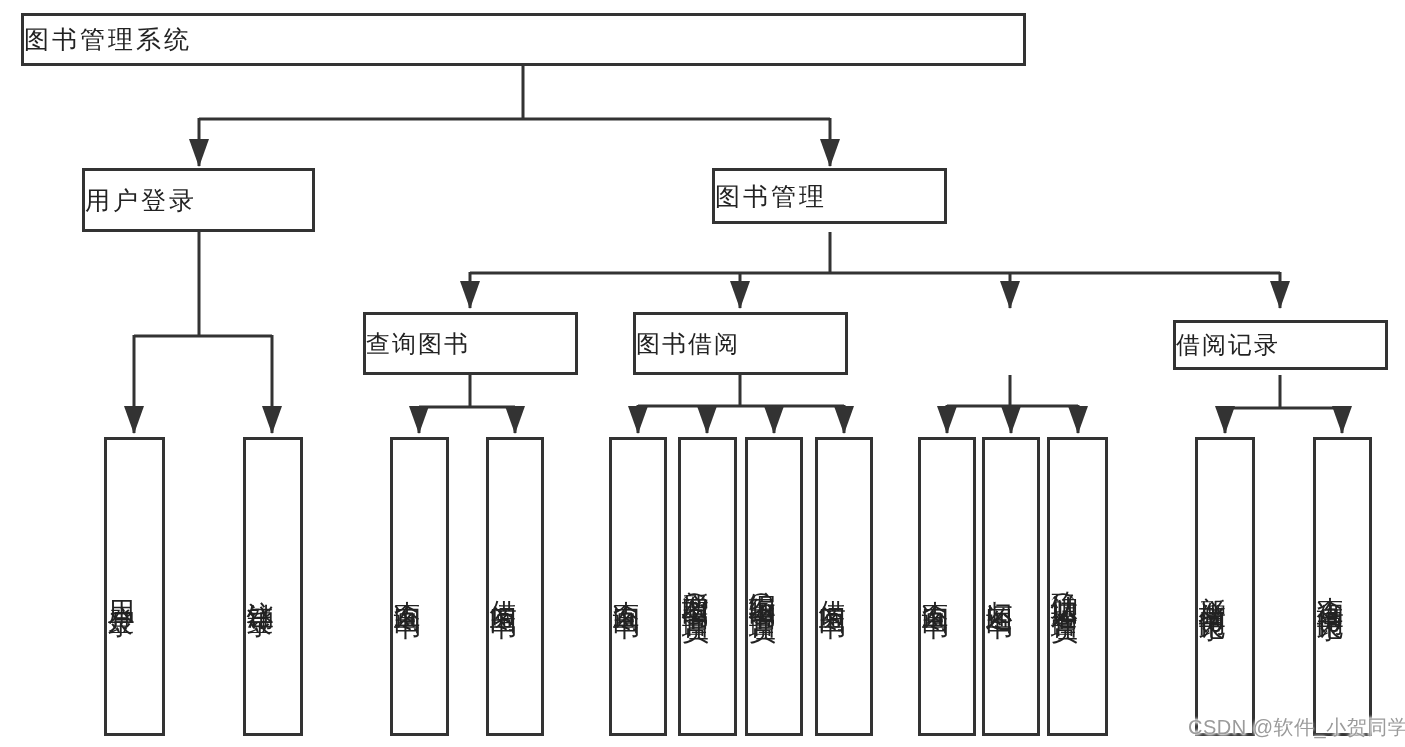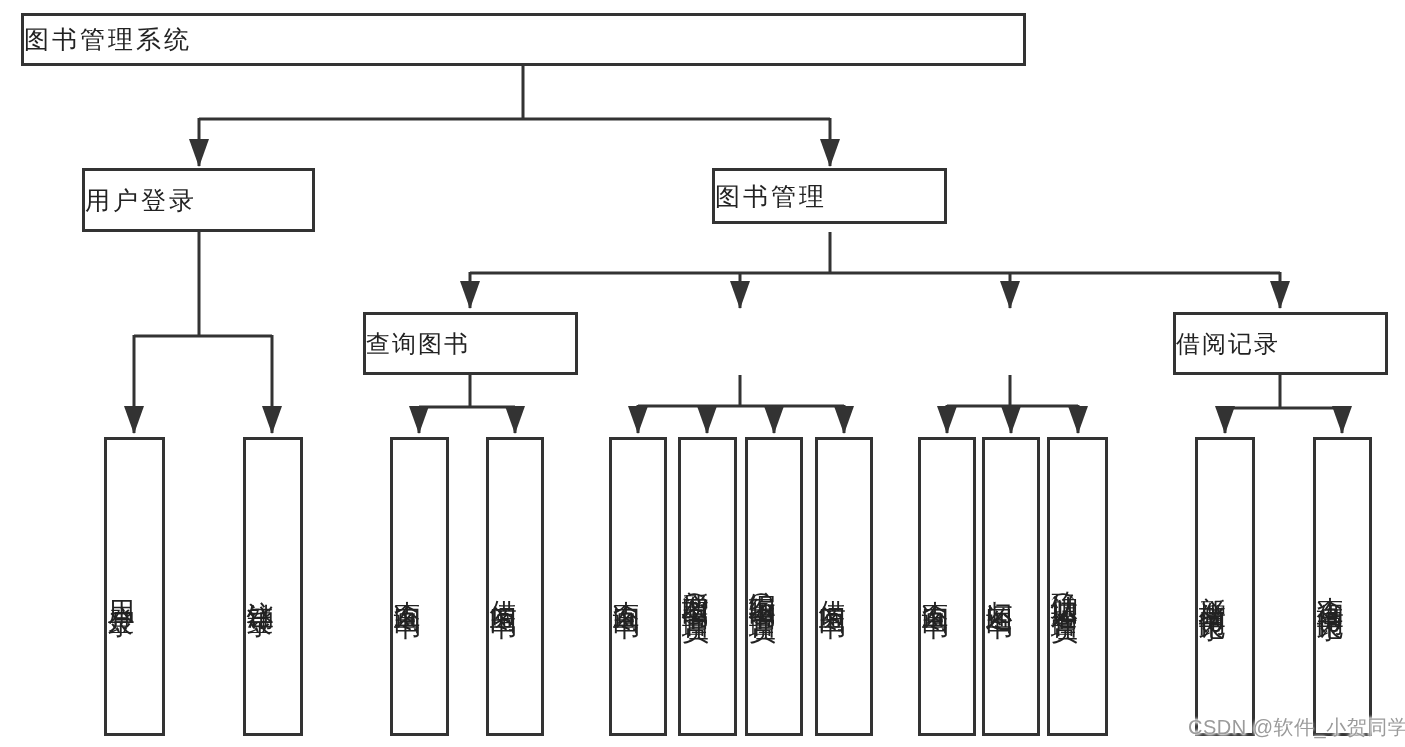--- a/index.html
+++ b/index.html
@@ -73,21 +73,24 @@
   <div class="node h" style="left:82px;top:168px;width:233px;height:64px">
     <span class="lbl">用户登录</span>
   </div>
   <div class="node h" style="left:712px;top:168px;width:235px;height:56px">
     <span class="lbl">图书管理</span>
   </div>
 
   <div class="node h l3" style="left:363px;top:312px;width:215px;height:63px">
     <span class="lbl">查询图书</span>
   </div>
-  <div class="node h l3" style="left:1173px;top:312px;width:215px;height:63px">
+  <div class="node h l3" style="left:633px;top:312px;width:215px;height:63px">
+    <span class="lbl">图书借阅</span>
+  </div>
+  <div class="node h l3" style="left:1173px;top:320px;width:215px;height:50px">
     <span class="lbl">借阅记录</span>
   </div>
 
   <div class="node v" style="left:104px;top:437px;width:61px;height:299px">
     <span class="lbl">用户登录</span>
   </div>
   <div class="node v" style="left:243px;top:437px;width:60px;height:299px">
     <span class="lbl">注销登录</span>
   </div>
 

